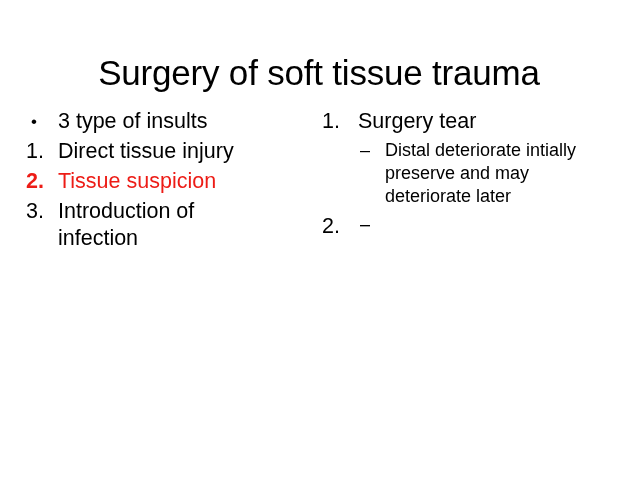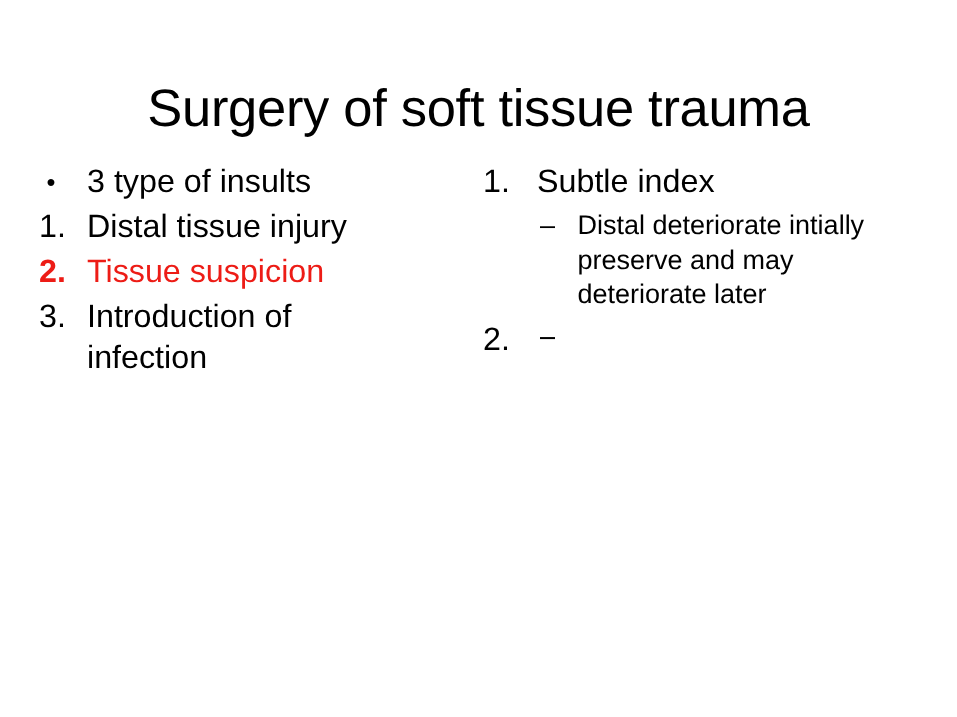--- a/index.html
+++ b/index.html
@@ -113,41 +113,41 @@
 
     <div class="col col-left">
 
       <div class="li lvl1 bullet">
         <span class="marker">•</span>
         <span class="txt nowrap-block">3 type of insults</span>
       </div>
 
       <div class="li lvl1">
         <span class="marker">1.</span>
-        <span class="txt nowrap-block">Distal tissue injury</span>
+        <span class="txt nowrap-block">Direct tissue injury</span>
       </div>
 
       <div class="li lvl1 red-item">
         <span class="marker">2.</span>
         <span class="txt nowrap-block">Tissue suspicion</span>
       </div>
 
       <div class="li lvl1">
         <span class="marker">3.</span>
         <span class="txt nowrap-block">Introduction of
 infection</span>
       </div>
 
     </div>
 
     <div class="col col-right">
 
       <div class="li rlvl1">
         <span class="marker">1.</span>
-        <span class="txt nowrap-block">Subtle index</span>
+        <span class="txt nowrap-block">Surgery tear</span>
       </div>
 
       <div class="li lvl2">
         <span class="marker">–</span>
         <span class="txt nowrap-block">Distal deteriorate intially
 preserve and may
 deteriorate later</span>
       </div>
 
       <div class="li lvl2">

